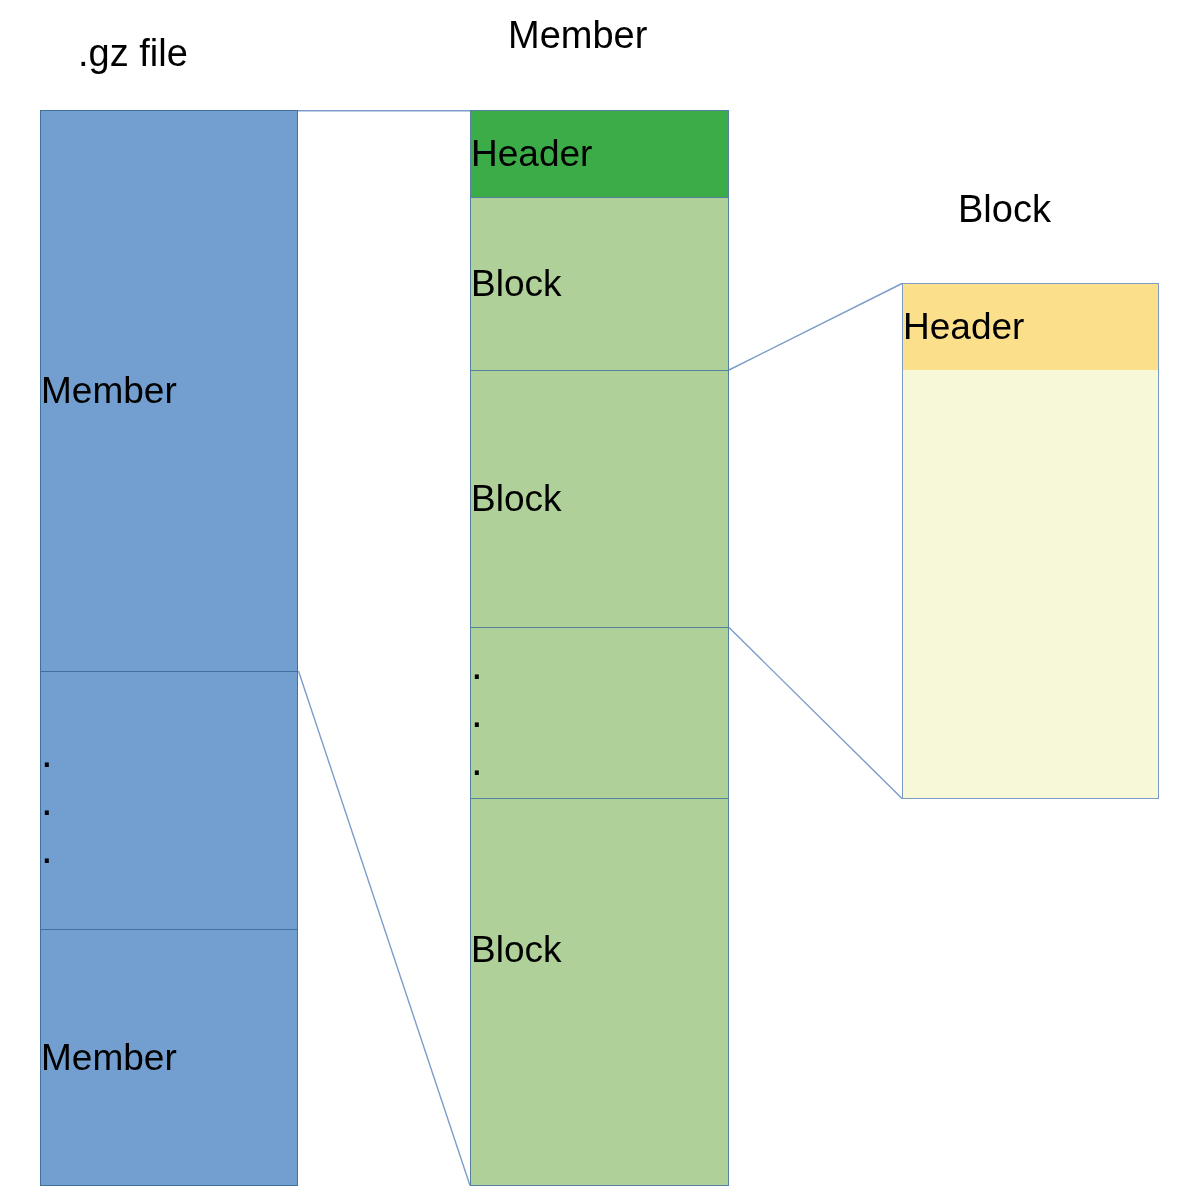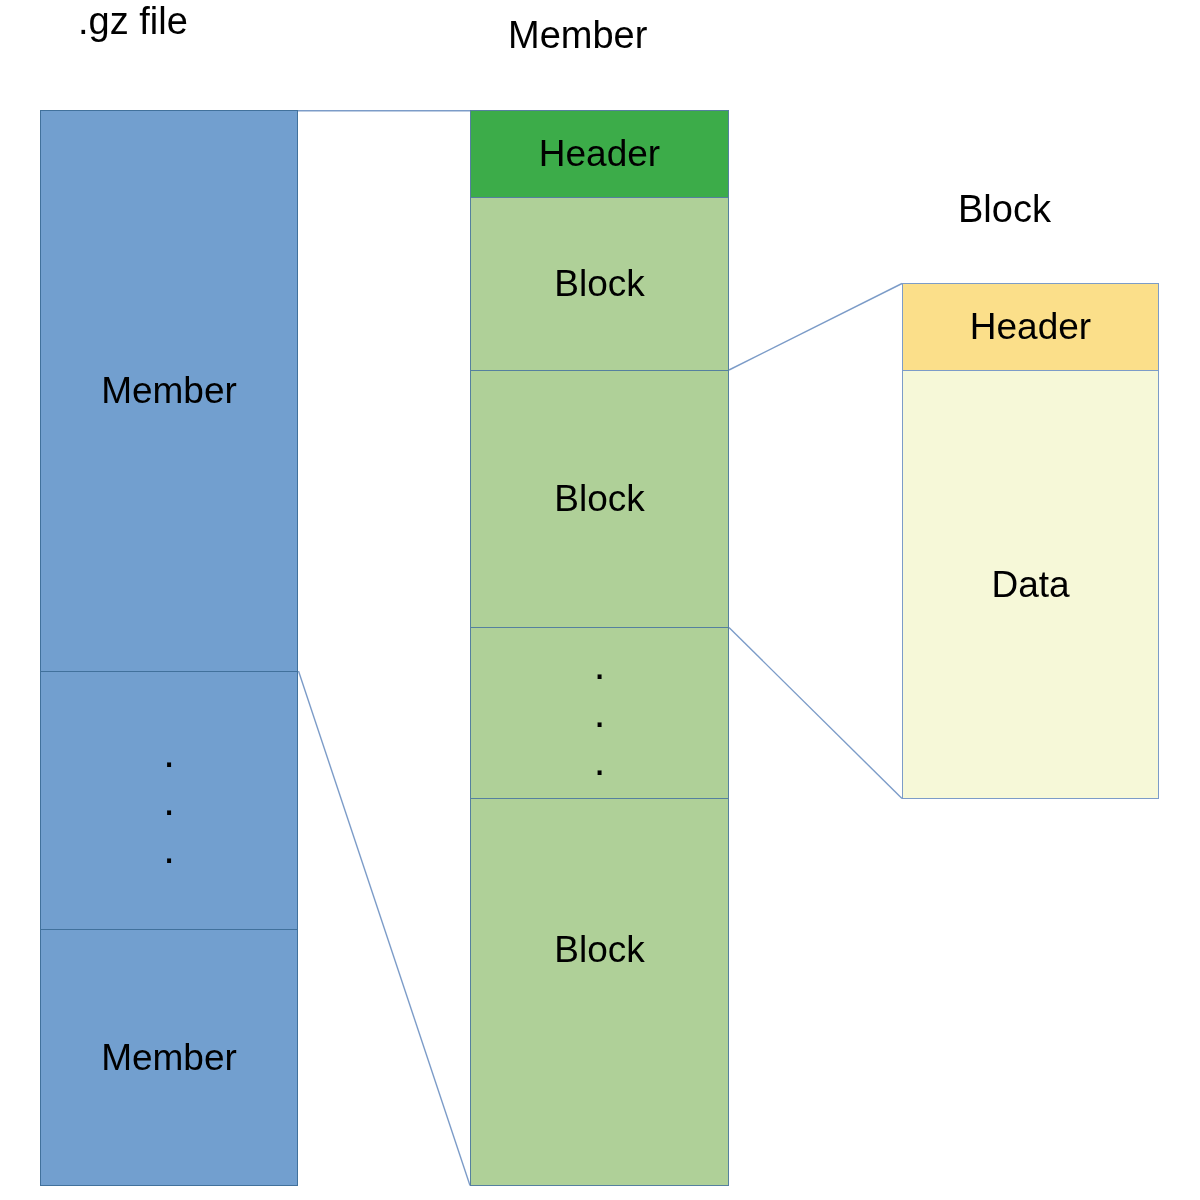--- a/index.html
+++ b/index.html
@@ -24,21 +24,21 @@
   .stack {
     position: absolute;
     box-sizing: border-box;
     display: flex;
     flex-direction: column;
   }
   .stack .section {
     box-sizing: border-box;
     display: flex;
     align-items: center;
-    justify-content: center;
+    justify-content: flex-start;
     font-size: 37px;
     color: var(--text, #000000);
   }
   
   #gz-col {
     left: 40px; top: 110px; width: 258px; height: 1076px;
     border: 1.5px solid var(--member-border, #41719c);
     background: var(--member-fill, #729fcf);
   }
   #gz-col .section + .section { border-top: 1.5px solid var(--member-border, #41719c); }
@@ -97,21 +97,21 @@
 
 <div id="canvas">
 
   <svg id="connectors" viewBox="0 0 1200 1200">
     <line x1="298" y1="110.8" x2="470" y2="110.8"></line>
     <line x1="298.5" y1="671" x2="470" y2="1185.5"></line>
     <line x1="729" y1="370" x2="902" y2="283.5"></line>
     <line x1="729" y1="627.5" x2="902" y2="798.5"></line>
   </svg>
 
-  <div class="col-title" style="left:78px; top:0;">.gz file</div>
+  <div class="col-title" style="left:78px; top:32px;">.gz file</div>
   <div class="col-title" style="left:508px; top:14px;">Member</div>
   <div class="col-title" style="left:958px; top:188px;">Block</div>
 
   <div id="gz-col" class="stack">
     <div class="section sec-member1">
       <span>Member</span>
     </div>
     <div class="section sec-dots">
       <span class="dots-stack">
         <span class="dot">.</span>
@@ -143,18 +143,15 @@
     </div>
     <div class="section sec-block3">
       <span>Block</span>
     </div>
   </div>
 
   <div id="block-col" class="stack">
     <div class="section sec-header">
       <span>Header</span>
     </div>
-    <div class="section sec-data">
-      <span>Data</span>
-    </div>
   </div>
 
 </div>
 
 </body></html>

